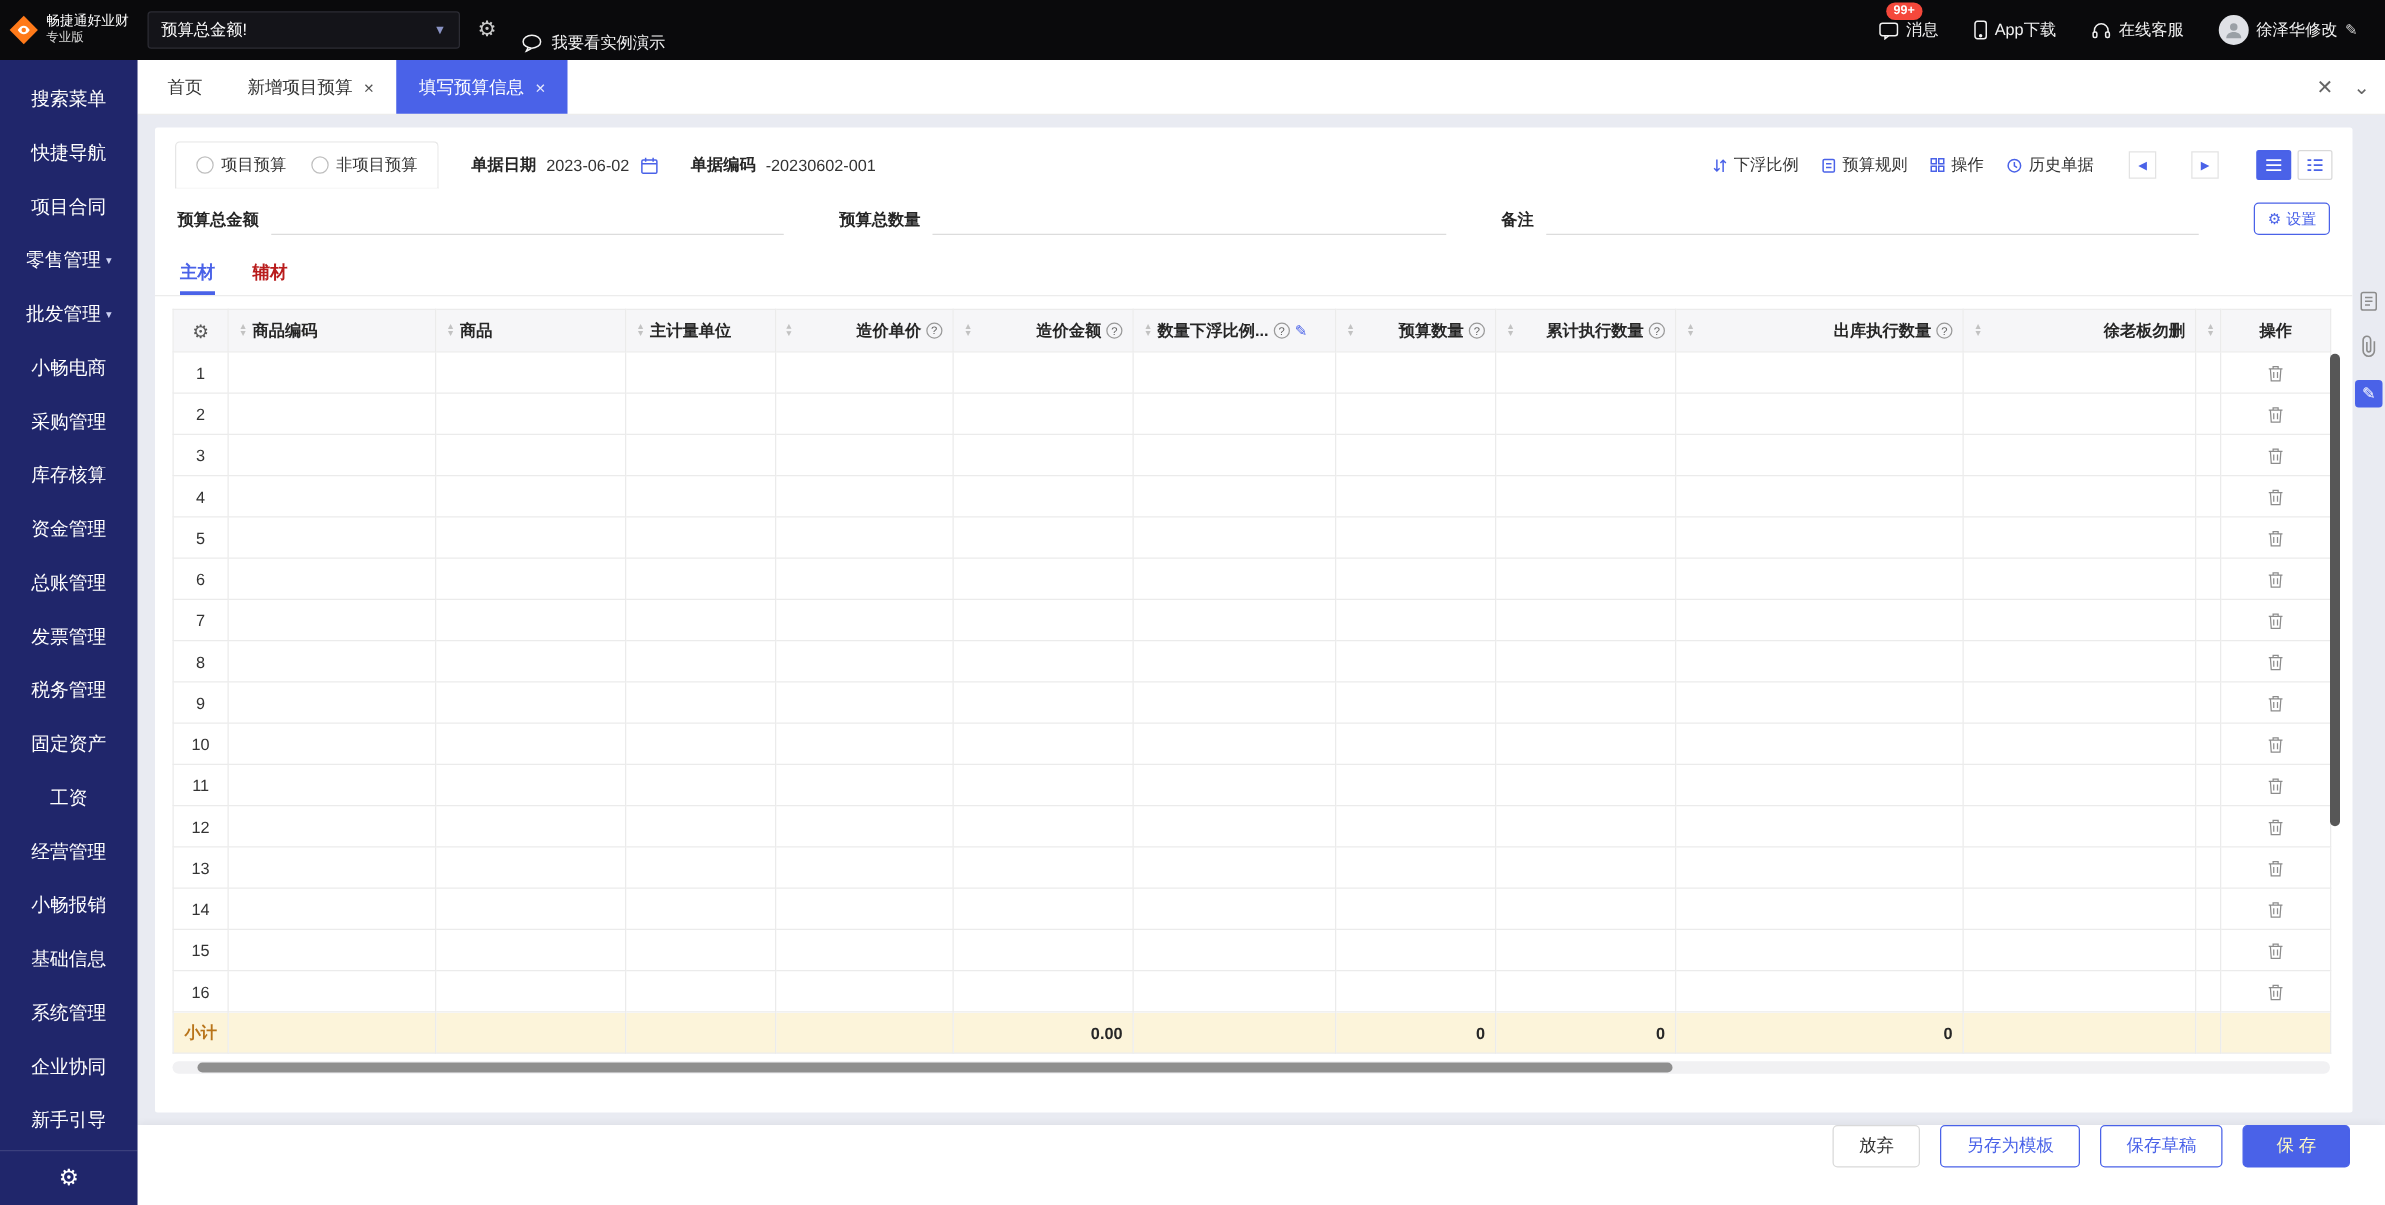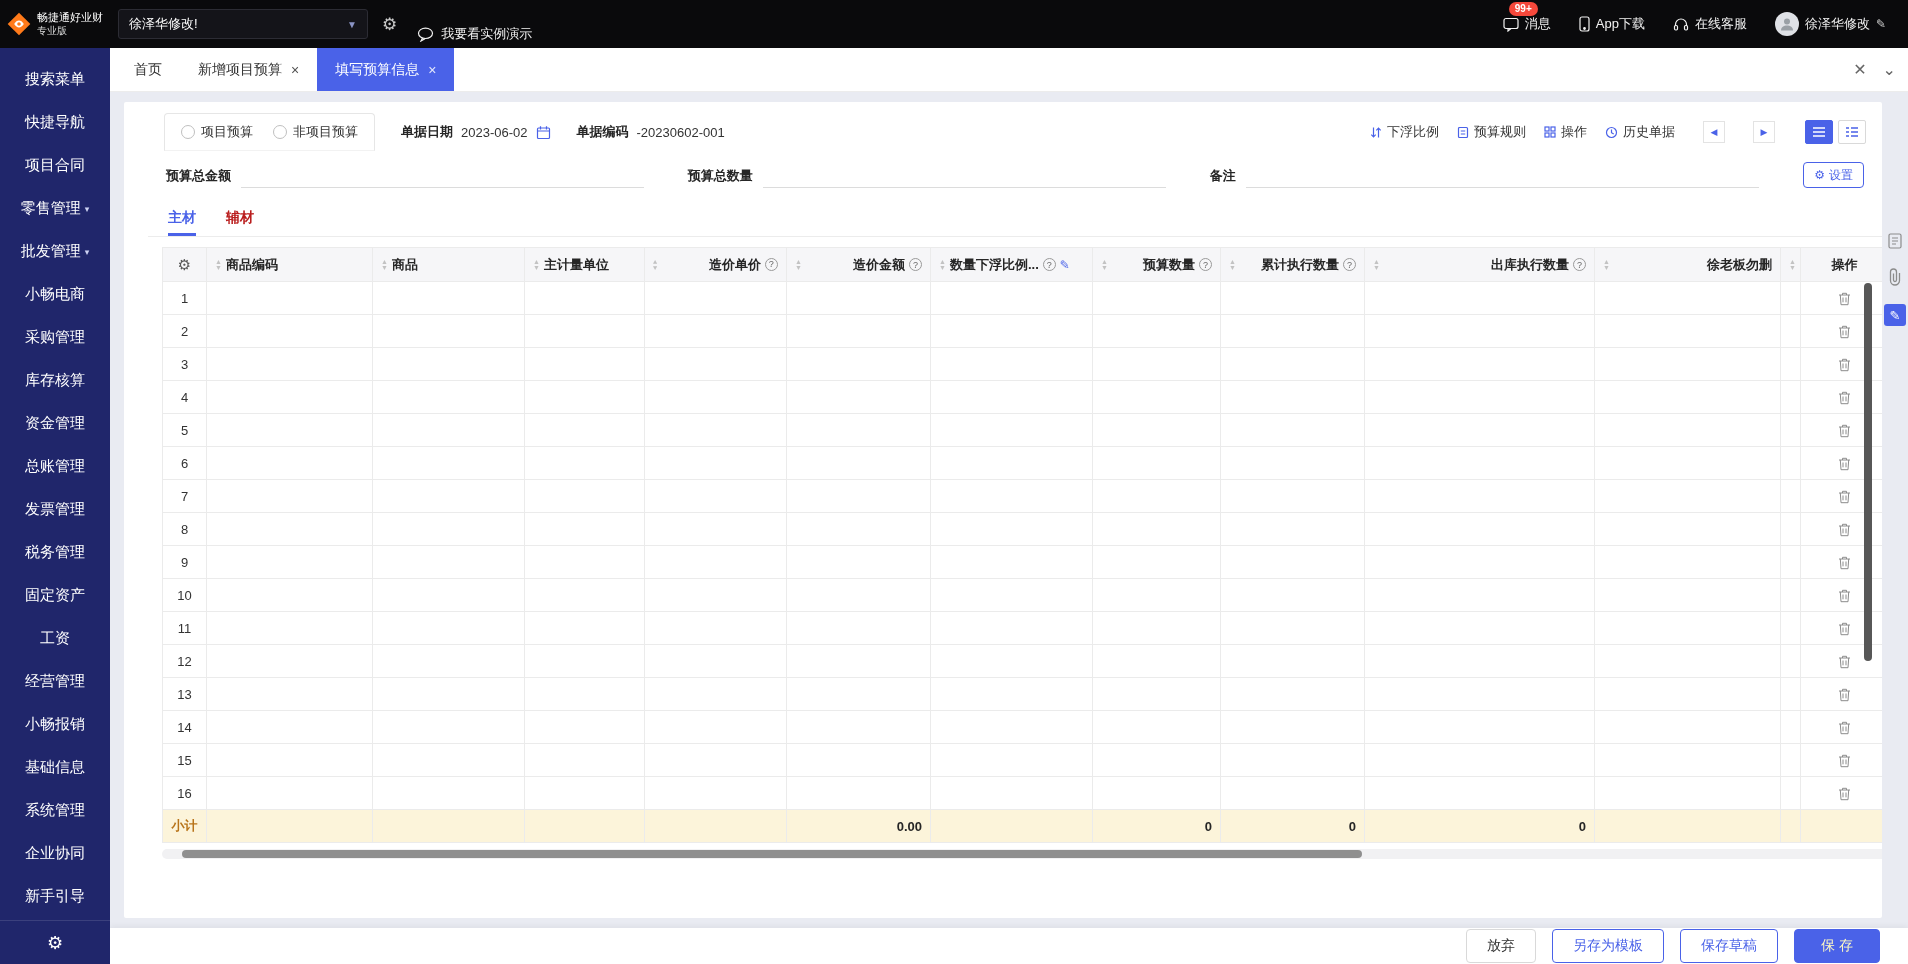--- a/index.html
+++ b/index.html
@@ -34,21 +34,21 @@
   .main{position:absolute;left:110px;top:48px;right:0;bottom:0;display:flex;flex-direction:column;}
   .tabbar{height:44px;background:#fff;display:flex;align-items:stretch;border-bottom:1px solid #ececec;padding-left:6px;flex-shrink:0;}
   .nav-tabs{display:flex;}
   .tab{display:flex;align-items:center;gap:9px;padding:0 18px;font-size:14px;color:#333;cursor:pointer;}
   .tab.active{background:#4a62e8;color:#fff;}
   .tab .close{font-size:14px;opacity:.85;line-height:1;}
   .tabbar-right{margin-left:auto;display:flex;align-items:center;gap:16px;padding-right:12px;color:#555;}
   .tb-ic{font-size:16px;cursor:pointer;color:#666;}
 
   .workarea{flex:1;position:relative;padding:10px 26px 10px 14px;min-height:0;}
-  .card{background:#fff;height:100%;border-radius:2px;position:relative;overflow:hidden;padding-left:24px;}
+  .card{background:#fff;height:100%;border-radius:2px;position:relative;overflow:hidden;}
 
   
   .toolbar-row{display:flex;align-items:center;padding:8px 16px 0 16px;gap:26px;height:52px;}
   .radio-box{border:1px solid #e6e6e6;border-bottom-color:#f2f2f2;border-radius:4px 4px 0 0;height:38px;display:flex;align-items:center;gap:20px;padding:0 16px;background:#fff;}
   .radio{display:flex;align-items:center;gap:6px;font-size:13px;color:#333;cursor:pointer;}
   .radio .circ{width:14px;height:14px;border:1px solid #bfbfbf;border-radius:50%;background:#fff;}
   .field-inline{display:flex;align-items:center;gap:8px;font-size:13px;}
   .field-inline .lab{color:#262626;font-weight:700;}
   .field-inline .val{color:#333;}
   .toolbar-right{margin-left:auto;display:flex;align-items:center;gap:28px;}
@@ -94,21 +94,21 @@
   .vscroll{position:absolute;top:36px;right:-4px;width:8px;height:378px;background:#575757;border-radius:4px;cursor:pointer;}
   .hscroll{margin:6px 14px 0 14px;height:10px;width:1726px;background:#f1f1f3;border-radius:5px;position:relative;}
   .hscroll .thumb{position:absolute;left:20px;top:1px;height:8px;width:1180px;background:#8f8f8f;border-radius:4px;cursor:pointer;}
 
   
   .right-strip{position:absolute;right:1px;top:140px;width:24px;display:flex;flex-direction:column;gap:18px;align-items:center;}
   .strip-ic{cursor:pointer;display:flex;align-items:center;justify-content:center;}
   .strip-ic.blue{width:22px;height:22px;background:#4a62e8;border-radius:3px;color:#fff;font-size:13px;}
 
   
-  .footer{height:36px;background:#fff;display:flex;align-items:center;justify-content:flex-end;gap:16px;padding-right:28px;box-shadow:0 -2px 6px rgba(0,0,0,.05);flex-shrink:0;}
+  .footer{height:64px;background:#fff;display:flex;align-items:flex-start;justify-content:flex-end;gap:16px;padding-right:28px;box-shadow:0 -2px 6px rgba(0,0,0,.05);flex-shrink:0;}
   .btn{height:34px;padding:0 20px;border-radius:4px;font-size:14px;display:flex;align-items:center;justify-content:center;background:#fff;border:1px solid #d9d9d9;color:#333;cursor:pointer;white-space:nowrap;}
   .btn.outline{border-color:#4a62e8;color:#4a62e8;}
   .btn.primary{background:#4a62e8;border-color:#4a62e8;color:#fef9c3;padding:0 26px;}
 </style>
 </head>
 <body>
 
 <div class="app">
 
   <header class="topbar">
@@ -117,21 +117,21 @@
         <rect x="5" y="5" width="16" height="16" transform="rotate(45 13 13)" fill="#ff7a1a"></rect>
         <path d="M8.2 13c2.8-4.6 6.8-4.6 9.6 0-2.8 4.6-6.8 4.6-9.6 0z" fill="#fff"></path>
         <circle cx="13" cy="13" r="1.8" fill="#ff7a1a"></circle>
       </svg>
       <div class="logo-text">
         <span class="logo-line1">畅捷通好业财</span>
         <span class="logo-line2">专业版</span>
       </div>
     </div>
     <div class="company-select">
-      <span>徐泽华修改!</span>
+      <span>预算总金额!</span>
       <span class="chev">▼</span>
     </div>
     <span class="topbar-gear">⚙</span>
     <div class="demo">
       <svg width="17" height="15" viewBox="0 0 17 15" fill="none" stroke="#f2f2f2" stroke-width="1.2">
         <ellipse cx="8.5" cy="6.3" rx="7" ry="5.2"></ellipse>
         <path d="M5.5 11l-1.5 3 4-2.2"></path>
       </svg>
       <span>我要看实例演示</span>
     </div>

